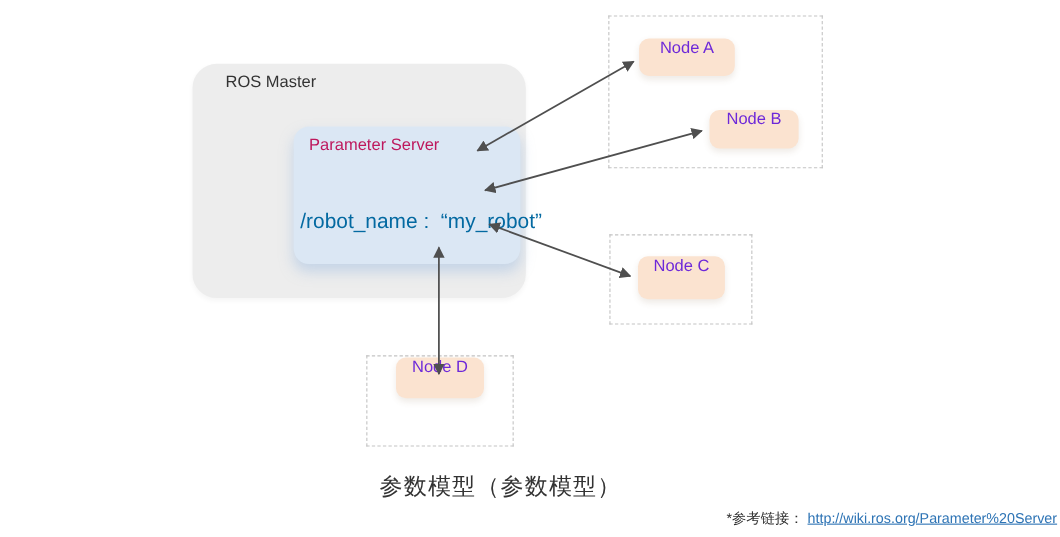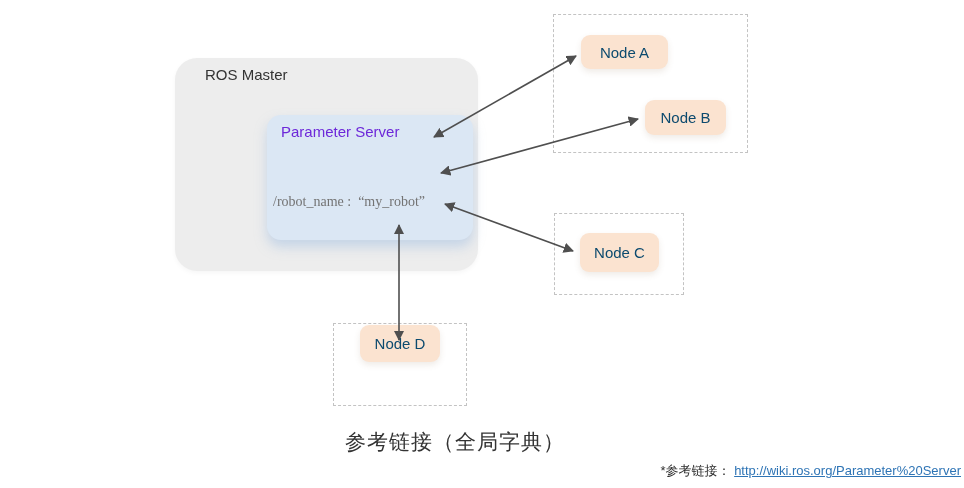--- a/index.html
+++ b/index.html
@@ -36,53 +36,52 @@
     left: 267px; top: 115px;
     width: 206px; height: 125px;
     background: #dbe7f4;
     border-radius: 14px;
     box-shadow: 0 7px 12px rgba(160, 190, 225, 0.5);
   }
   .param-server-label {
     position: absolute;
     left: 14px; top: 8px;
     font-size: 15px;
-    color: #6d28d9;
+    color: #be185d;
   }
   .param-list {
     position: absolute;
     left: 6px; top: 38px;
-    font-family: Liberation Serif, serif;
-    font-size: 14px;
+    font-family: Liberation Sans, sans-serif;
+    font-size: 19px;
     line-height: 19.5px;
-    color: #737373;
+    color: #0369a1;
     white-space: pre;
   }
 
   
   .dashed-box {
     position: absolute;
     border: 1px dashed #c3c3c3;
     background: transparent;
   }
   .dashed-ab { left: 553px; top: 14px;  width: 193px; height: 137px; }
   .dashed-c  { left: 554px; top: 213px; width: 128px; height: 80px;  }
   .dashed-d  { left: 333px; top: 323px; width: 132px; height: 81px;  }
 
   
   .node {
     position: absolute;
     background: #fbe3d0;
     border-radius: 9px;
     box-shadow: 0 3px 6px rgba(120, 90, 60, 0.12);
     display: flex;
-    align-items: center;
     justify-content: center;
     font-size: 15px;
-    color: #0c4a6e;
+    color: #6d28d9;
   }
   .node-a { left: 581px; top: 35px;  width: 87px; height: 34px; }
   .node-b { left: 645px; top: 100px; width: 81px; height: 35px; }
   .node-c { left: 580px; top: 233px; width: 79px; height: 39px; }
   .node-d { left: 360px; top: 325px; width: 80px; height: 37px; }
 
   
   .arrows {
     position: absolute;
     left: 0; top: 0;
@@ -155,20 +154,20 @@
       <marker id="ah" viewBox="0 0 10 10" refX="9" refY="5" markerWidth="6.5" markerHeight="6.5" orient="auto-start-reverse">
         <path d="M0,0 L10,5 L0,10 z" fill="#4f4f4f"></path>
       </marker>
     </defs>
     <line class="arrow-line" x1="434" y1="137" x2="576" y2="56" marker-start="url(#ah)" marker-end="url(#ah)"></line>
     <line class="arrow-line" x1="441" y1="173" x2="638" y2="119" marker-start="url(#ah)" marker-end="url(#ah)"></line>
     <line class="arrow-line" x1="445" y1="204" x2="573" y2="251" marker-start="url(#ah)" marker-end="url(#ah)"></line>
     <line class="arrow-line" x1="399" y1="225" x2="399" y2="340" marker-start="url(#ah)" marker-end="url(#ah)"></line>
   </svg>
 
-  <div class="caption">参考链接（全局字典）</div>
+  <div class="caption">参数模型（参数模型）</div>
 
   <div class="footnote">
     <span>*参考链接：</span>
     <a href="#">http://wiki.ros.org/Parameter%20Server</a>
   </div>
 
 </div>
 
 </body></html>

